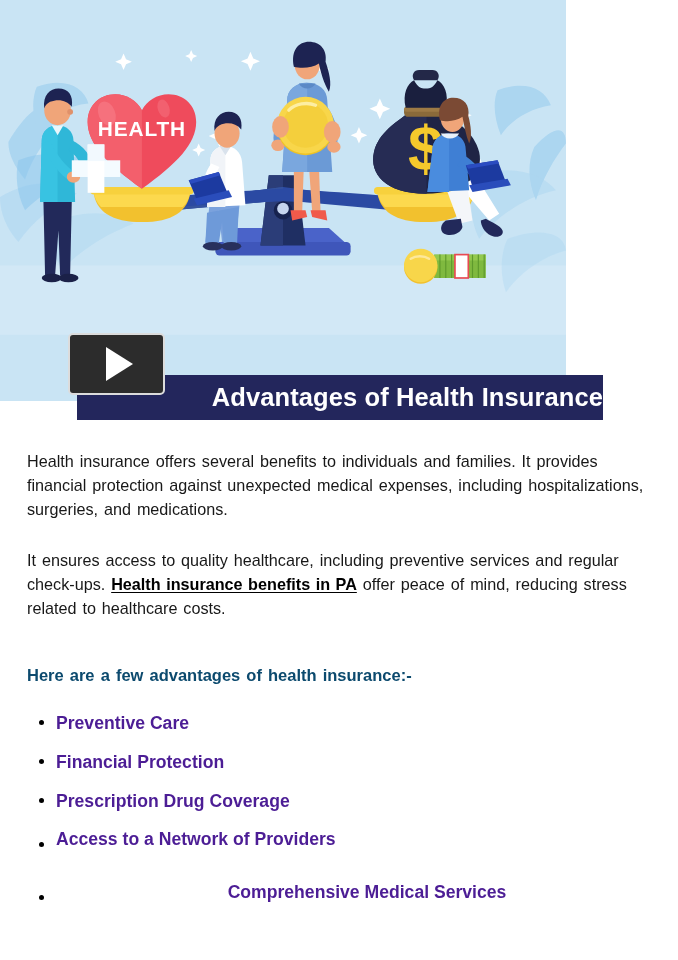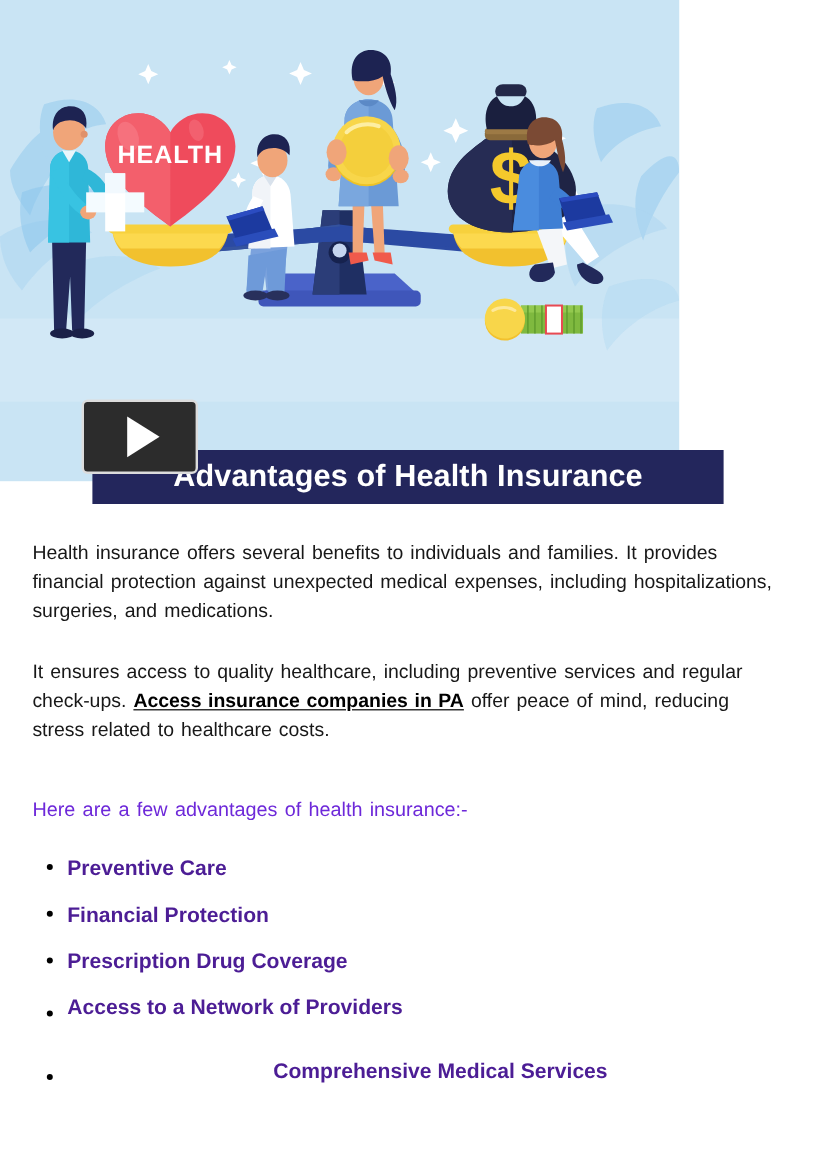--- a/index.html
+++ b/index.html
@@ -34,21 +34,21 @@
   
   .title-banner {
     position: absolute;
     left: 77px;
     top: 375px;
     width: 526px;
     height: 45px;
     background: #23265c;
     display: flex;
     align-items: center;
-    justify-content: center;
+    justify-content: flex-end;
     z-index: 6;
   }
   .title-banner span {
     color: #ffffff;
     font-size: 25.5px;
     font-weight: bold;
     letter-spacing: 0.1px;
     white-space: nowrap;
   }
 
@@ -100,23 +100,23 @@
     text-decoration: underline;
     text-underline-offset: 2px;
     color: #000000;
     word-spacing: 1px;
   }
 
   .subhead {
     margin: 0;
     padding: 44px 27px 0 27px;
     font-size: 16.5px;
-    font-weight: normal;
+    font-weight: bold;
     line-height: 22px;
-    color: #6d28d9;
+    color: #0c4a6e;
     word-spacing: 1.5px;
   }
 
   .bullets {
     list-style: none;
     margin: 0;
     padding: 0;
   }
   .bullets li {
     position: relative;
@@ -369,21 +369,21 @@
 </div>
 
 <div class="title-banner">
   <span>Advantages of Health Insurance</span>
 </div>
 
 <div class="content">
 
   <p class="para p1">Health insurance offers several benefits to individuals and families. It provides financial protection against unexpected medical expenses, including hospitalizations, surgeries, and medications.</p>
 
-  <p class="para p2"><span>It ensures access to quality healthcare, including preventive services and regular check-ups. </span><a class="link-bold" href="#">Access insurance companies in PA</a><span> offer peace of mind, reducing stress related to healthcare costs.</span></p>
+  <p class="para p2"><span>It ensures access to quality healthcare, including preventive services and regular check-ups. </span><a class="link-bold" href="#">Health insurance benefits in PA</a><span> offer peace of mind, reducing stress related to healthcare costs.</span></p>
 
   <p class="subhead">Here are a few advantages of health insurance:-</p>
 
   <ul class="bullets">
     <li class="b0">
       <span class="dot"></span>
       <span>Preventive Care</span>
     </li>
     <li class="b1">
       <span class="dot"></span>

